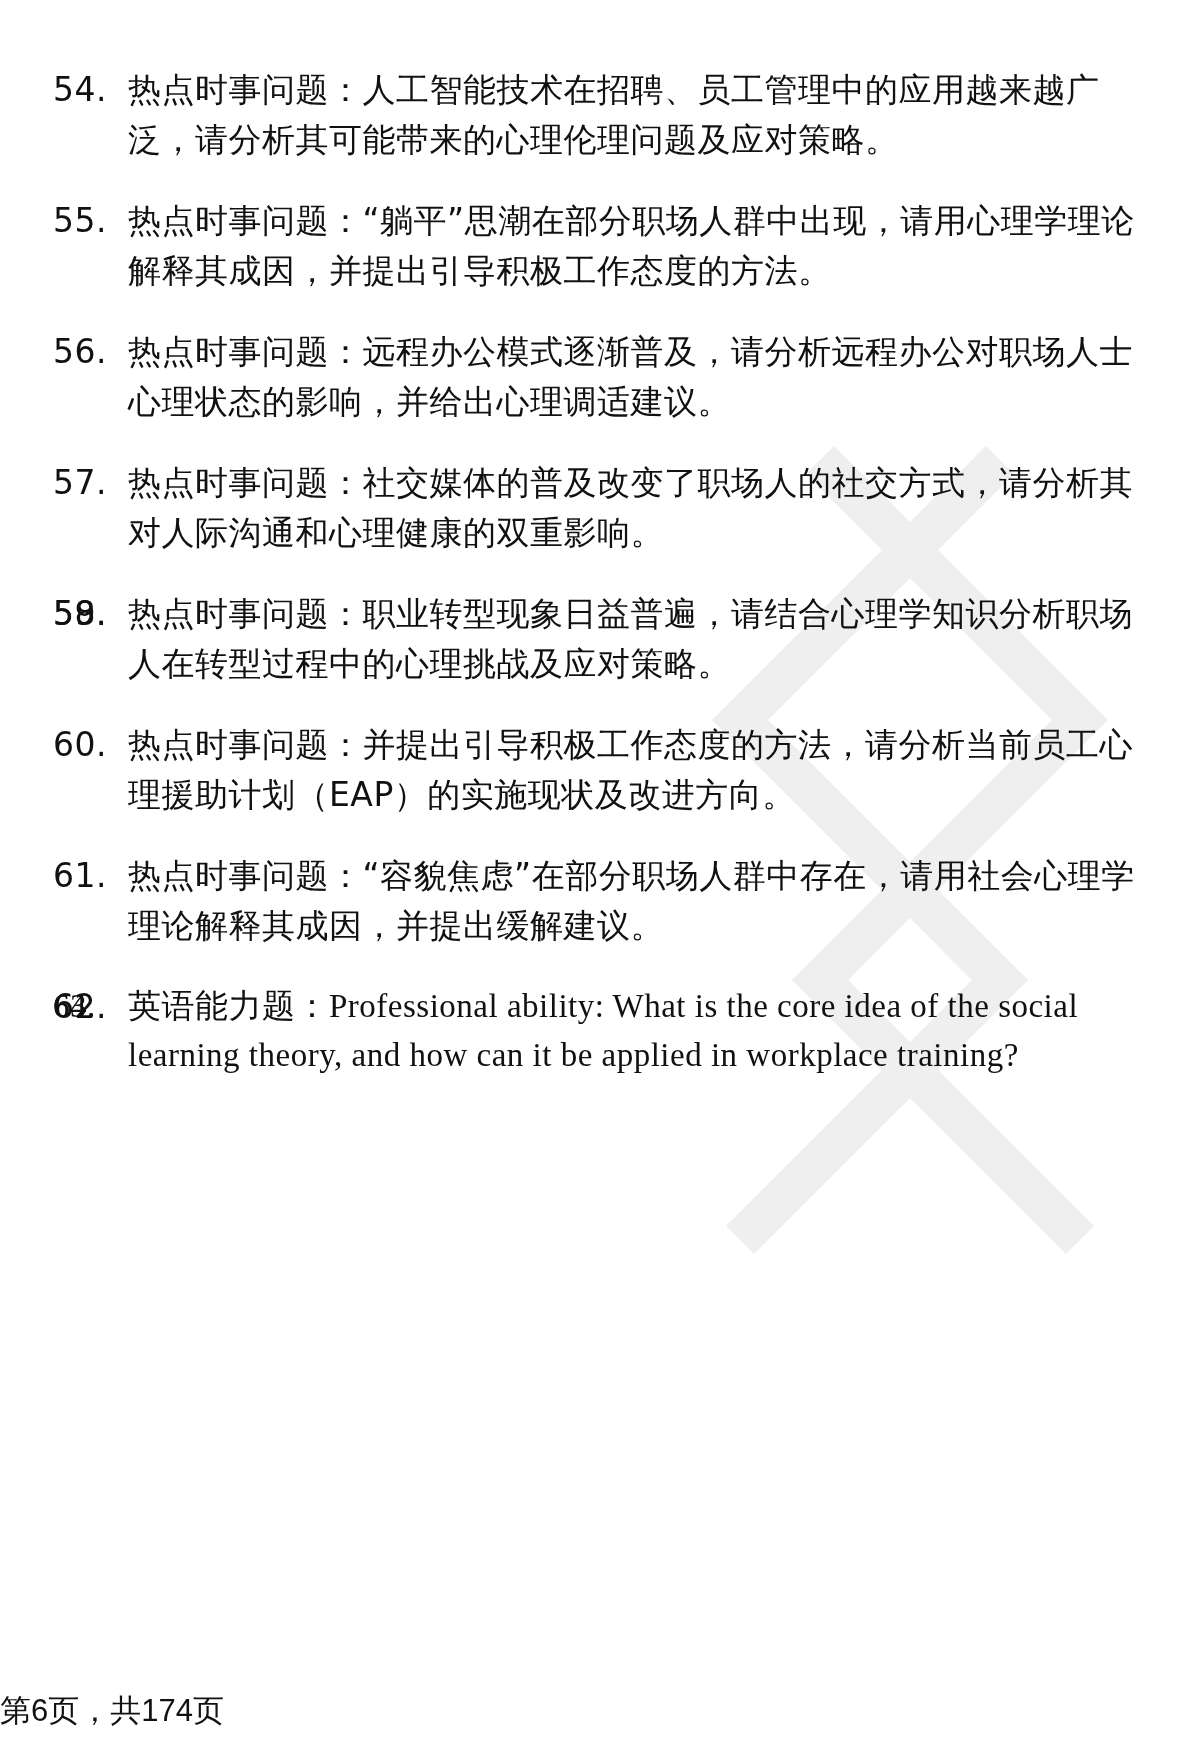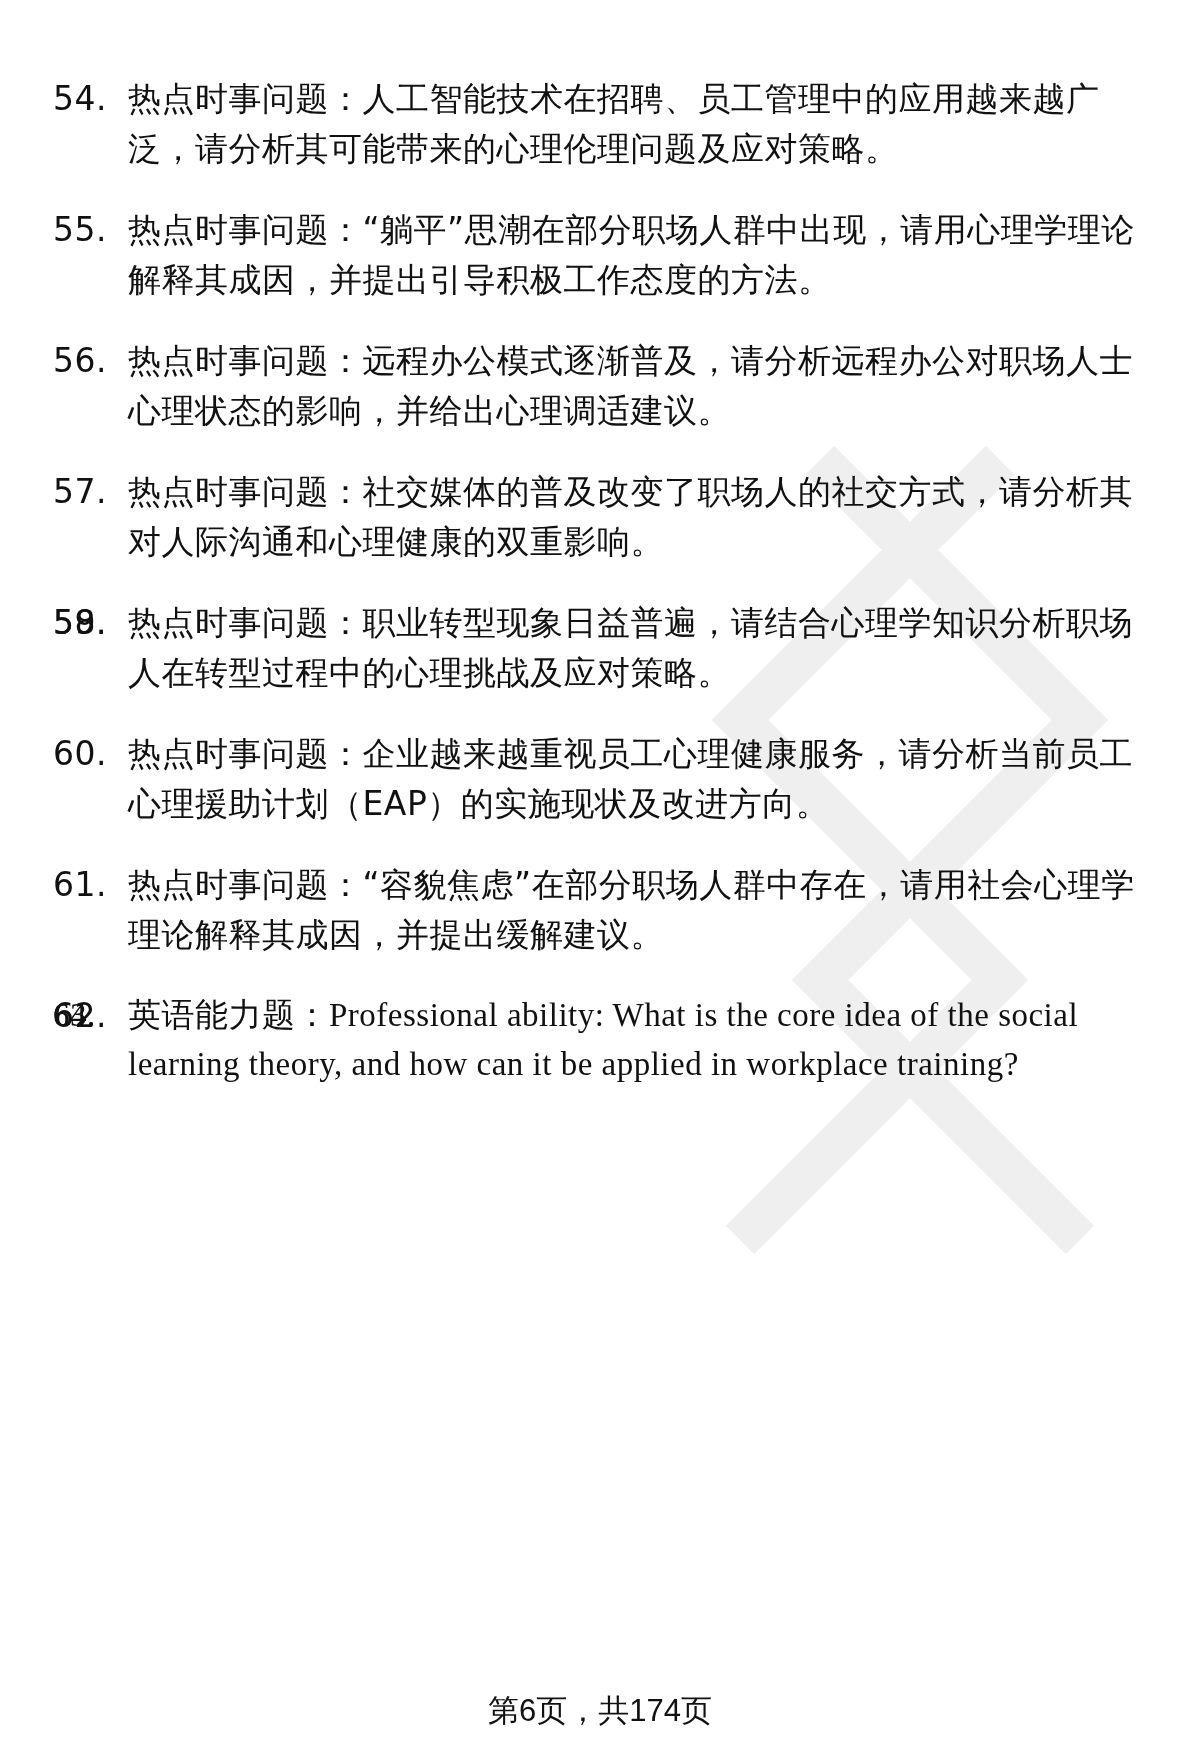--- a/index.html
+++ b/index.html
@@ -6,28 +6,28 @@
     body {
       width:1200px; height:1755px; background:#ffffff; position:relative; overflow:hidden;
       font-family: "DejaVu Sans", "Liberation Sans", sans-serif; color:#111111;
     }
     .watermark {
       position:absolute; left:700px; top:420px; width:520px; height:900px;
       pointer-events:none; opacity:0.06;
     }
     .qlist { position:absolute; left:0; top:62px; width:1200px; }
     .q {
-      position:relative; margin:12px 0 31px 0; padding-left:128px; padding-right:62px;
+      position:relative; margin:3px 0 31px 0; padding-left:128px; padding-right:62px;
       font-size:33px; line-height:50px; letter-spacing:0.5px;
     }
     .q .num { position:absolute; left:53px; top:0; }
     .q .body { display:block; }
     .q.en { line-height:49px;font-family:Liberation Serif, serif; }
     .footer {
-      position:absolute; left:0; width:1200px; top:1690px; text-align:center;
+      position:absolute; left:0; width:1200px; top:1690px; 
       font-family: "Liberation Sans", "DejaVu Sans", sans-serif; font-size:31px; color:#111;
     }
   </style>
 </head>
 <body>
 
 <svg class="watermark" viewBox="0 0 520 900">
   <g fill="none" stroke="#000" stroke-width="40">
     <path d="M120 40 L380 300 L120 560 L380 820"></path>
     <path d="M300 40 L40 300 L300 560 L40 820"></path>
@@ -53,21 +53,21 @@
   </div>
   <div class="q">
     <span class="num">58.</span>
   </div>
   <div class="q">
     <span class="num">59.</span>
     <span class="body">热点时事问题：职业转型现象日益普遍，请结合心理学知识分析职场人在转型过程中的心理挑战及应对策略。</span>
   </div>
   <div class="q">
     <span class="num">60.</span>
-    <span class="body">热点时事问题：企业越来越重视员工心理健康服务，请分析当前员工心理援助计划（EAP）的实施现状及改进方向。</span>
+    <span class="body">热点时事问题：并提出引导积极工作态度的方法，请分析当前员工心理援助计划（EAP）的实施现状及改进方向。</span>
   </div>
   <div class="q">
     <span class="num">61.</span>
     <span class="body">热点时事问题：“容貌焦虑”在部分职场人群中存在，请用社会心理学理论解释其成因，并提出缓解建议。</span>
   </div>
   <div class="q">
     <span class="num">62.</span>
   </div>
   <div class="q en">
     <span class="num">63.</span>

